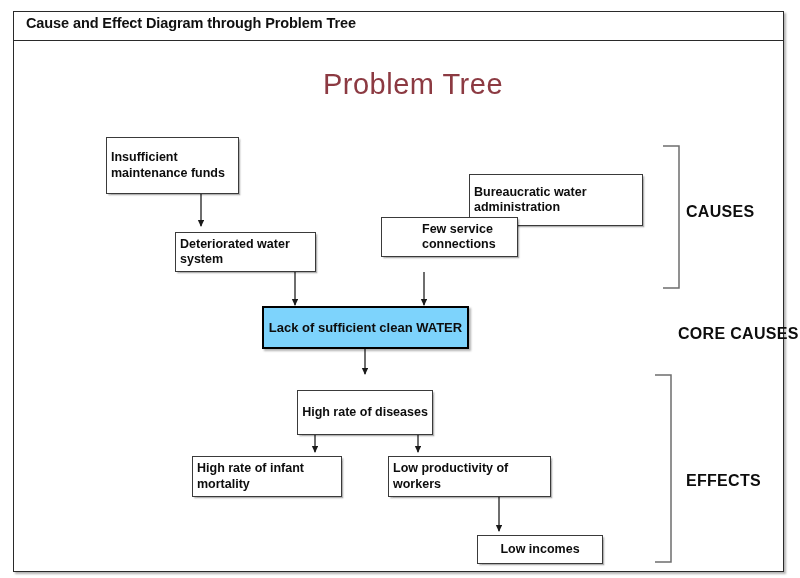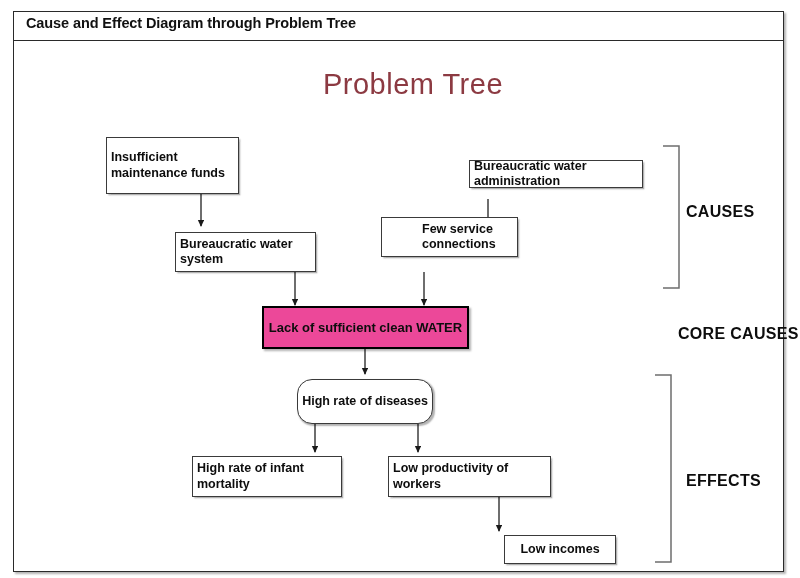--- a/index.html
+++ b/index.html
@@ -95,21 +95,21 @@
     justify-content: center;
     font-size: 12.5px;
     font-weight: bold;
     color: #0d0d0d;
     line-height: 1.22;
     box-shadow: 1.5px 1.5px 1.5px rgba(0,0,0,0.30);
     padding: 0 4px;
   }
 
   .node.core {
-    background: #ec4899;
+    background: #7dd3fc;
     border: 2px solid #000000;
     font-size: 13px;
     box-shadow: 2px 2px 2px rgba(0,0,0,0.30);
   }
 
   .side-label {
     position: absolute;
     font-size: 16px;
     font-weight: bold;
     color: #0d0d0d;
@@ -156,35 +156,35 @@
 
         <line x1="481" y1="497" x2="481" y2="531"></line>
       </g>
 
       <path d="M645,146 L661,146 L661,288 L645,288" stroke="#6e6e6e" stroke-width="1.5" fill="none"></path>
       <path d="M637,375 L653,375 L653,562 L637,562" stroke="#6e6e6e" stroke-width="1.5" fill="none"></path>
     </svg>
 
     <div class="node" style="left:88px;  top:137px; width:133px; height:57px;">Insufficient maintenance funds</div>
 
-    <div class="node" style="left:451px; top:160px; width:174px; height:28px;">Bureaucratic water administration</div>
+    <div class="node" style="left:451px; top:174px; width:174px; height:52px;">Bureaucratic water administration</div>
 
-    <div class="node" style="left:157px; top:232px; width:141px; height:40px;">Bureaucratic water system</div>
+    <div class="node" style="left:157px; top:232px; width:141px; height:40px;">Deteriorated water system</div>
 
     <div class="node" style="left:363px; top:217px; width:137px; height:40px;padding-left:40px;">Few service connections</div>
 
     <div class="node core" style="left:244px; top:306px; width:207px; height:43px;">Lack of sufficient clean WATER</div>
 
-    <div class="node" style="left:279px; top:379px; width:136px; height:45px;border-radius:15px;">High rate of diseases</div>
+    <div class="node" style="left:279px; top:390px; width:136px; height:45px;">High rate of diseases</div>
 
     <div class="node" style="left:174px; top:456px; width:150px; height:41px;">High rate of infant mortality</div>
 
     <div class="node" style="left:370px; top:456px; width:163px; height:41px;">Low productivity of workers</div>
 
-    <div class="node" style="left:486px; top:535px; width:112px; height:29px;">Low incomes</div>
+    <div class="node" style="left:459px; top:535px; width:126px; height:29px;">Low incomes</div>
 
     <div class="side-label" style="left:668px; top:203px;">CAUSES</div>
 
     <div class="side-label" style="left:660px; top:325px;">CORE CAUSES</div>
 
     <div class="side-label" style="left:668px; top:472px;">EFFECTS</div>
 
   </div>
 </div>
 

